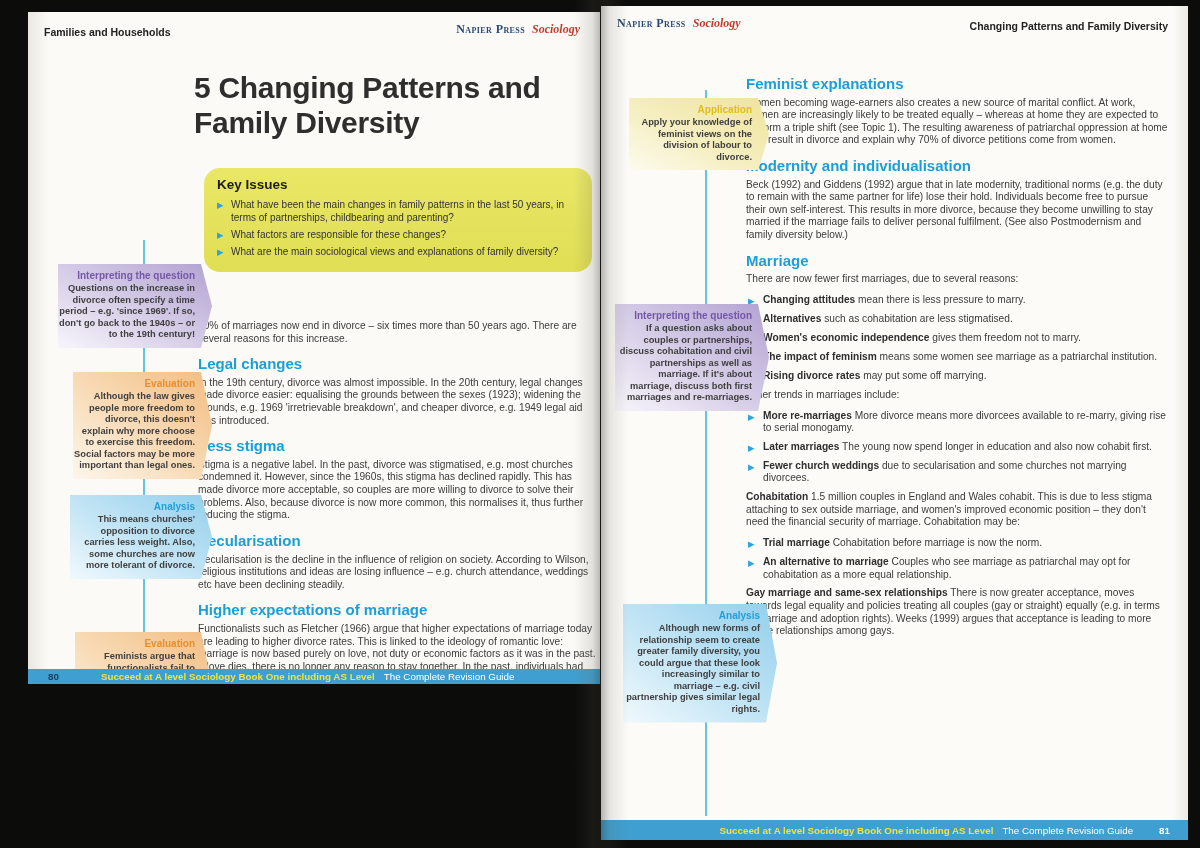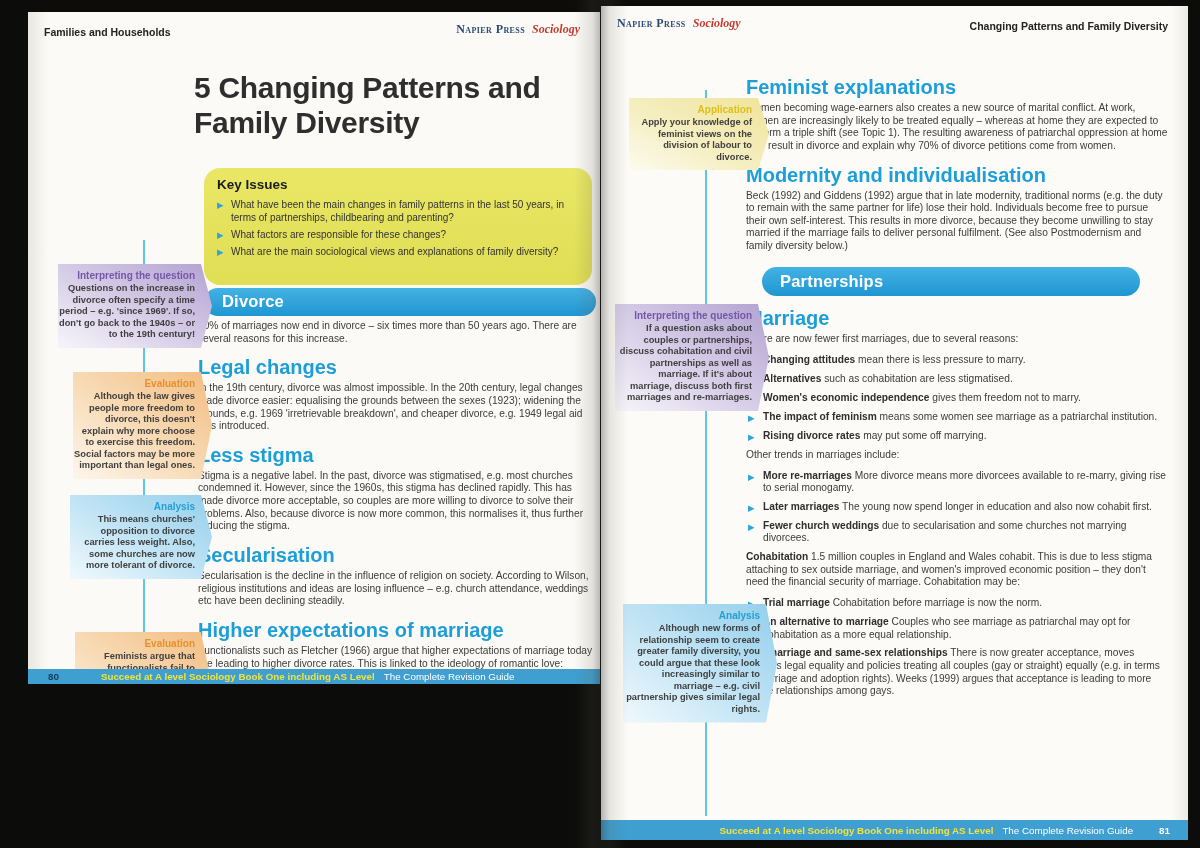--- a/index.html
+++ b/index.html
@@ -21,38 +21,38 @@
   .brand{position:absolute;font-family:"Liberation Serif",serif;font-size:12px;white-space:nowrap;}
   .brand .np{font-variant:small-caps;letter-spacing:.4px;color:#2a4a74;font-weight:bold;}
   .brand .soc{font-style:italic;font-weight:bold;color:#c43b2e;margin-left:4px;}
   #left-brand{right:20px;top:10px;}
   #right-brand{left:16px;top:10px;}
 
   .main-title{position:absolute;left:166px;top:58px;width:400px;
     font-size:30px;line-height:1.18;font-weight:bold;color:#2e2e2e;letter-spacing:-0.3px;}
 
   .key-issues{position:absolute;left:176px;top:156px;width:362px;
-    background:linear-gradient(180deg,#e9e765,#e0de54);border-radius:16px;padding:9px 13px 23px 13px;}
+    background:linear-gradient(180deg,#e9e765,#e0de54);border-radius:16px;padding:9px 13px 10px 13px;}
   .key-issues .ki-title{font-size:13.5px;font-weight:bold;color:#1c1c1c;margin-bottom:6px;}
   .ki-item{display:flex;margin-bottom:4px;}
   .ki-item .ab-arrow{flex:0 0 14px;}
   .ki-item .ki-text{font-size:10px;line-height:1.3;color:#333;}
 
   .ab-arrow{color:#2aa5de;font-size:8.5px;line-height:12px;padding-top:1px;}
 
   .banner{background:linear-gradient(180deg,#44b2e4,#1e96d1);color:#fff;font-weight:bold;
     font-size:16.5px;border-radius:15px;padding:4px 0 5px 18px;letter-spacing:.2px;}
   #divorce-banner{position:absolute;left:176px;top:276px;width:374px;}
   #partnerships-banner{margin:14px 0 10px 16px;width:360px;}
 
   .content{position:absolute;font-size:10.2px;line-height:1.24;color:#3b3b3b;}
   #left-content{left:170px;top:308px;width:400px;}
   #right-content{left:145px;top:70px;width:422px;}
   .content p{margin:0 0 8px 0;}
-  .blue-head{color:#1c9ed9;font-weight:bold;font-size:20px;margin:11px 0 4px 0;line-height:1.1;}
+  .blue-head{color:#1c9ed9;font-weight:bold;font-size:15px;margin:11px 0 4px 0;line-height:1.1;}
   .blue-head.first{margin-top:0;}
   .bullet{display:flex;margin:0 0 6px 0;}
   .bullet .ab-arrow{flex:0 0 15px;padding-left:2px;}
   .bullet .b-text{flex:1;}
   .lead{font-weight:bold;color:#2e2e2e;}
 
   .cyan-line{position:absolute;width:2px;background:#5ec7e8;z-index:1;}
   #left-line{left:115px;top:228px;height:592px;}
   #right-line{left:104px;top:84px;height:726px;}
 
@@ -108,21 +108,20 @@
         </div>
         <div class="ki-item">
           <span class="ab-arrow">▶</span>
           <div class="ki-text">What are the main sociological views and explanations of family diversity?</div>
         </div>
       </div>
   </div>
 
   <div class="cyan-line" id="left-line"></div>
 
-  <div class="banner" id="divorce-banner">Divorce</div>
 
   <div class="content" id="left-content">
     <p>40% of marriages now end in divorce – six times more than 50 years ago. There are several reasons for this increase.</p>
     <div id="left-sections">
         <div class="blue-head">Legal changes</div>
         <p>In the 19th century, divorce was almost impossible. In the 20th century, legal changes made divorce easier: equalising the grounds between the sexes (1923); widening the grounds, e.g. 1969 'irretrievable breakdown', and cheaper divorce, e.g. 1949 legal aid was introduced.</p>
         <div class="blue-head">Less stigma</div>
         <p>Stigma is a negative label. In the past, divorce was stigmatised, e.g. most churches condemned it. However, since the 1960s, this stigma has declined rapidly. This has made divorce more acceptable, so couples are more willing to divorce to solve their problems. Also, because divorce is now more common, this normalises it, thus further reducing the stigma.</p>
         <div class="blue-head">Secularisation</div>
         <p>Secularisation is the decline in the influence of religion on society. According to Wilson, religious institutions and ideas are losing influence – e.g. church attendance, weddings etc have been declining steadily.</p>
@@ -169,21 +168,20 @@
 
   <div class="cyan-line" id="right-line"></div>
 
   <div class="content" id="right-content">
     <div id="right-top-sections">
         <div class="blue-head first">Feminist explanations</div>
         <p>Women becoming wage-earners also creates a new source of marital conflict. At work, women are increasingly likely to be treated equally – whereas at home they are expected to perform a triple shift (see Topic 1). The resulting awareness of patriarchal oppression at home may result in divorce and explain why 70% of divorce petitions come from women.</p>
         <div class="blue-head">Modernity and individualisation</div>
         <p>Beck (1992) and Giddens (1992) argue that in late modernity, traditional norms (e.g. the duty to remain with the same partner for life) lose their hold. Individuals become free to pursue their own self-interest. This results in more divorce, because they become unwilling to stay married if the marriage fails to deliver personal fulfilment. (See also Postmodernism and family diversity below.)</p>
       </div>
-    <div class="banner" id="partnerships-banner">Partnerships</div>
     <div class="blue-head">Marriage</div>
     <p>There are now fewer first marriages, due to several reasons:</p>
     <div id="marriage-bullets">
         <div class="bullet">
           <span class="ab-arrow">▶</span>
           <div class="b-text"><span class="lead">Changing attitudes</span><span> mean there is less pressure to marry.</span></div>
         </div>
         <div class="bullet">
           <span class="ab-arrow">▶</span>
           <div class="b-text"><span class="lead">Alternatives</span><span> such as cohabitation are less stigmatised.</span></div>

